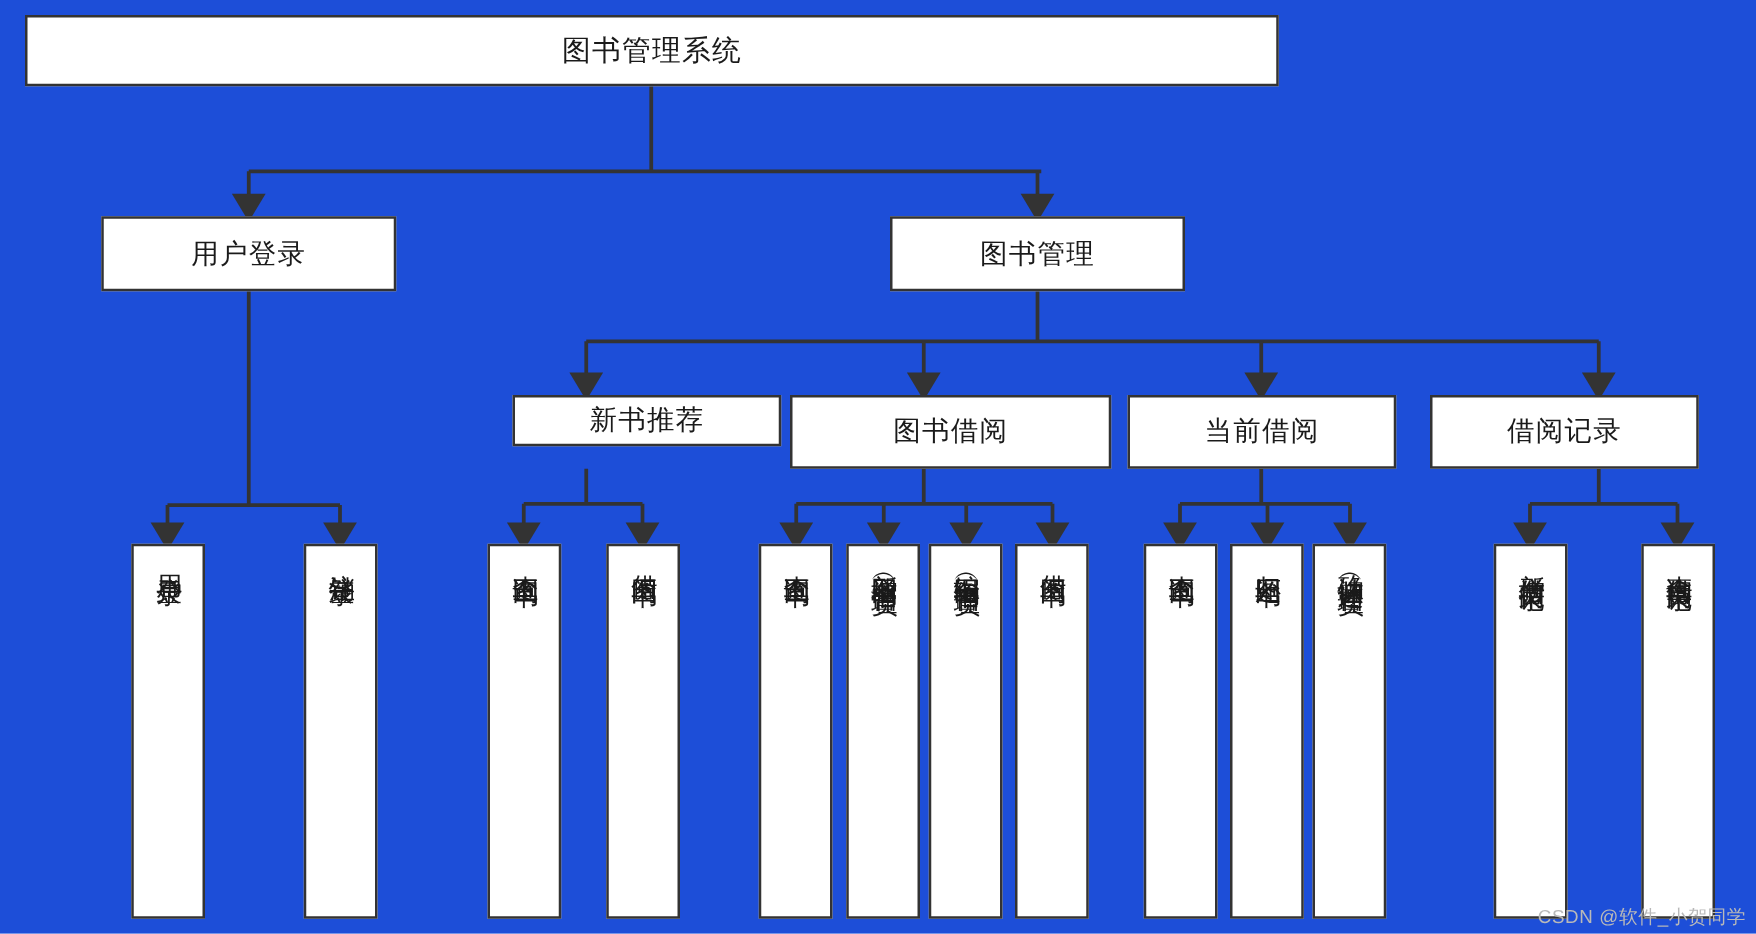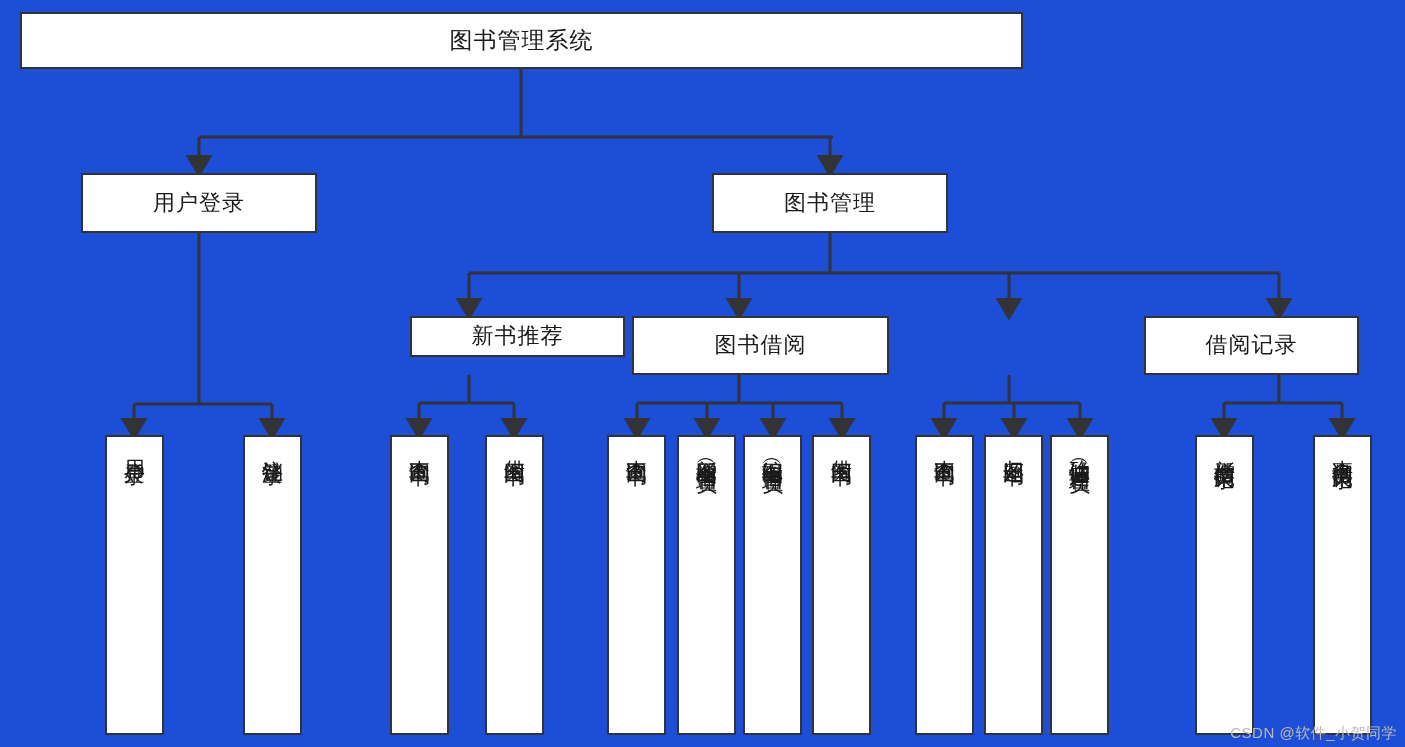--- a/index.html
+++ b/index.html
@@ -131,20 +131,23 @@
   <div class="node horiz" style="left:712px; top:173px; width:236px; height:60px;">
     <span>图书管理</span>
   </div>
 
   <div class="node horiz" style="left:362px; top:316px; width:215px; height:41px;margin-left:48px;">
     <span>新书推荐</span>
   </div>
   <div class="node horiz" style="left:632px; top:316px; width:257px; height:59px;">
     <span>图书借阅</span>
   </div>
+  <div class="node horiz" style="left:902px; top:316px; width:215px; height:59px;">
+    <span>当前借阅</span>
+  </div>
   <div class="node horiz" style="left:1144px; top:316px; width:215px; height:59px;">
     <span>借阅记录</span>
   </div>
 
   <div class="node leaf" style="left:105px; top:435px; width:59px; height:300px;">
     <span class="vtext">用户登录</span>
   </div>
   <div class="node leaf" style="left:243px; top:435px; width:59px; height:300px;">
     <span class="vtext">注销登录</span>
   </div>

